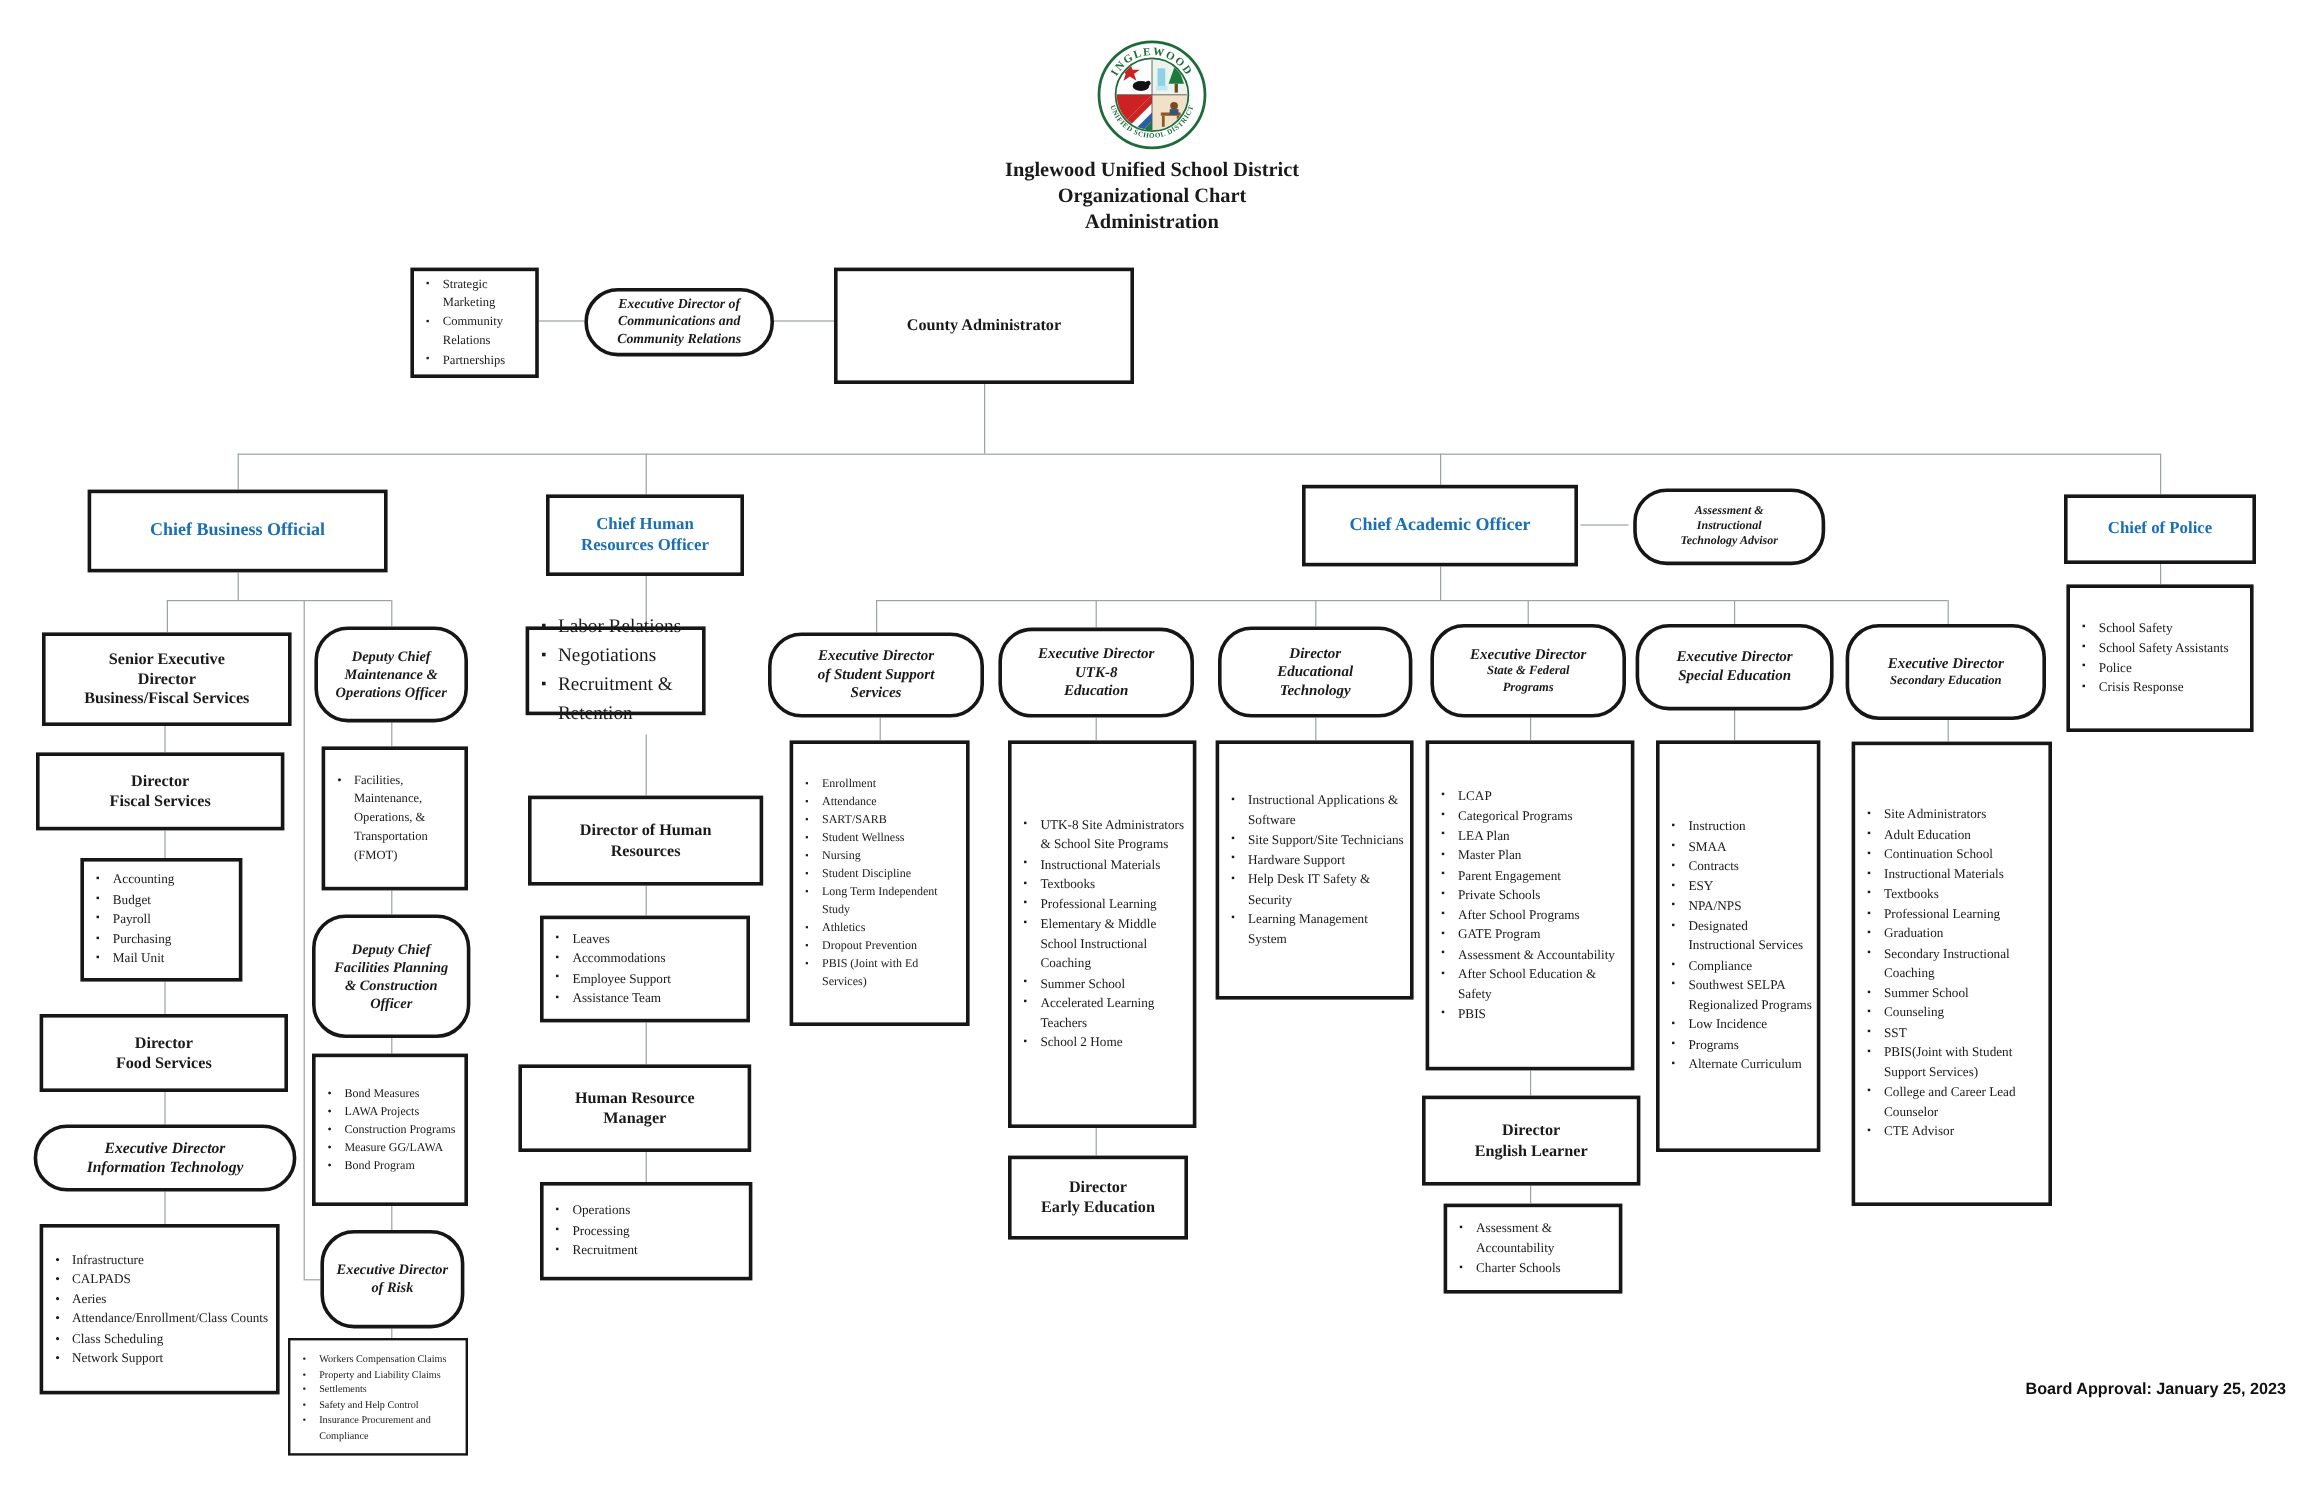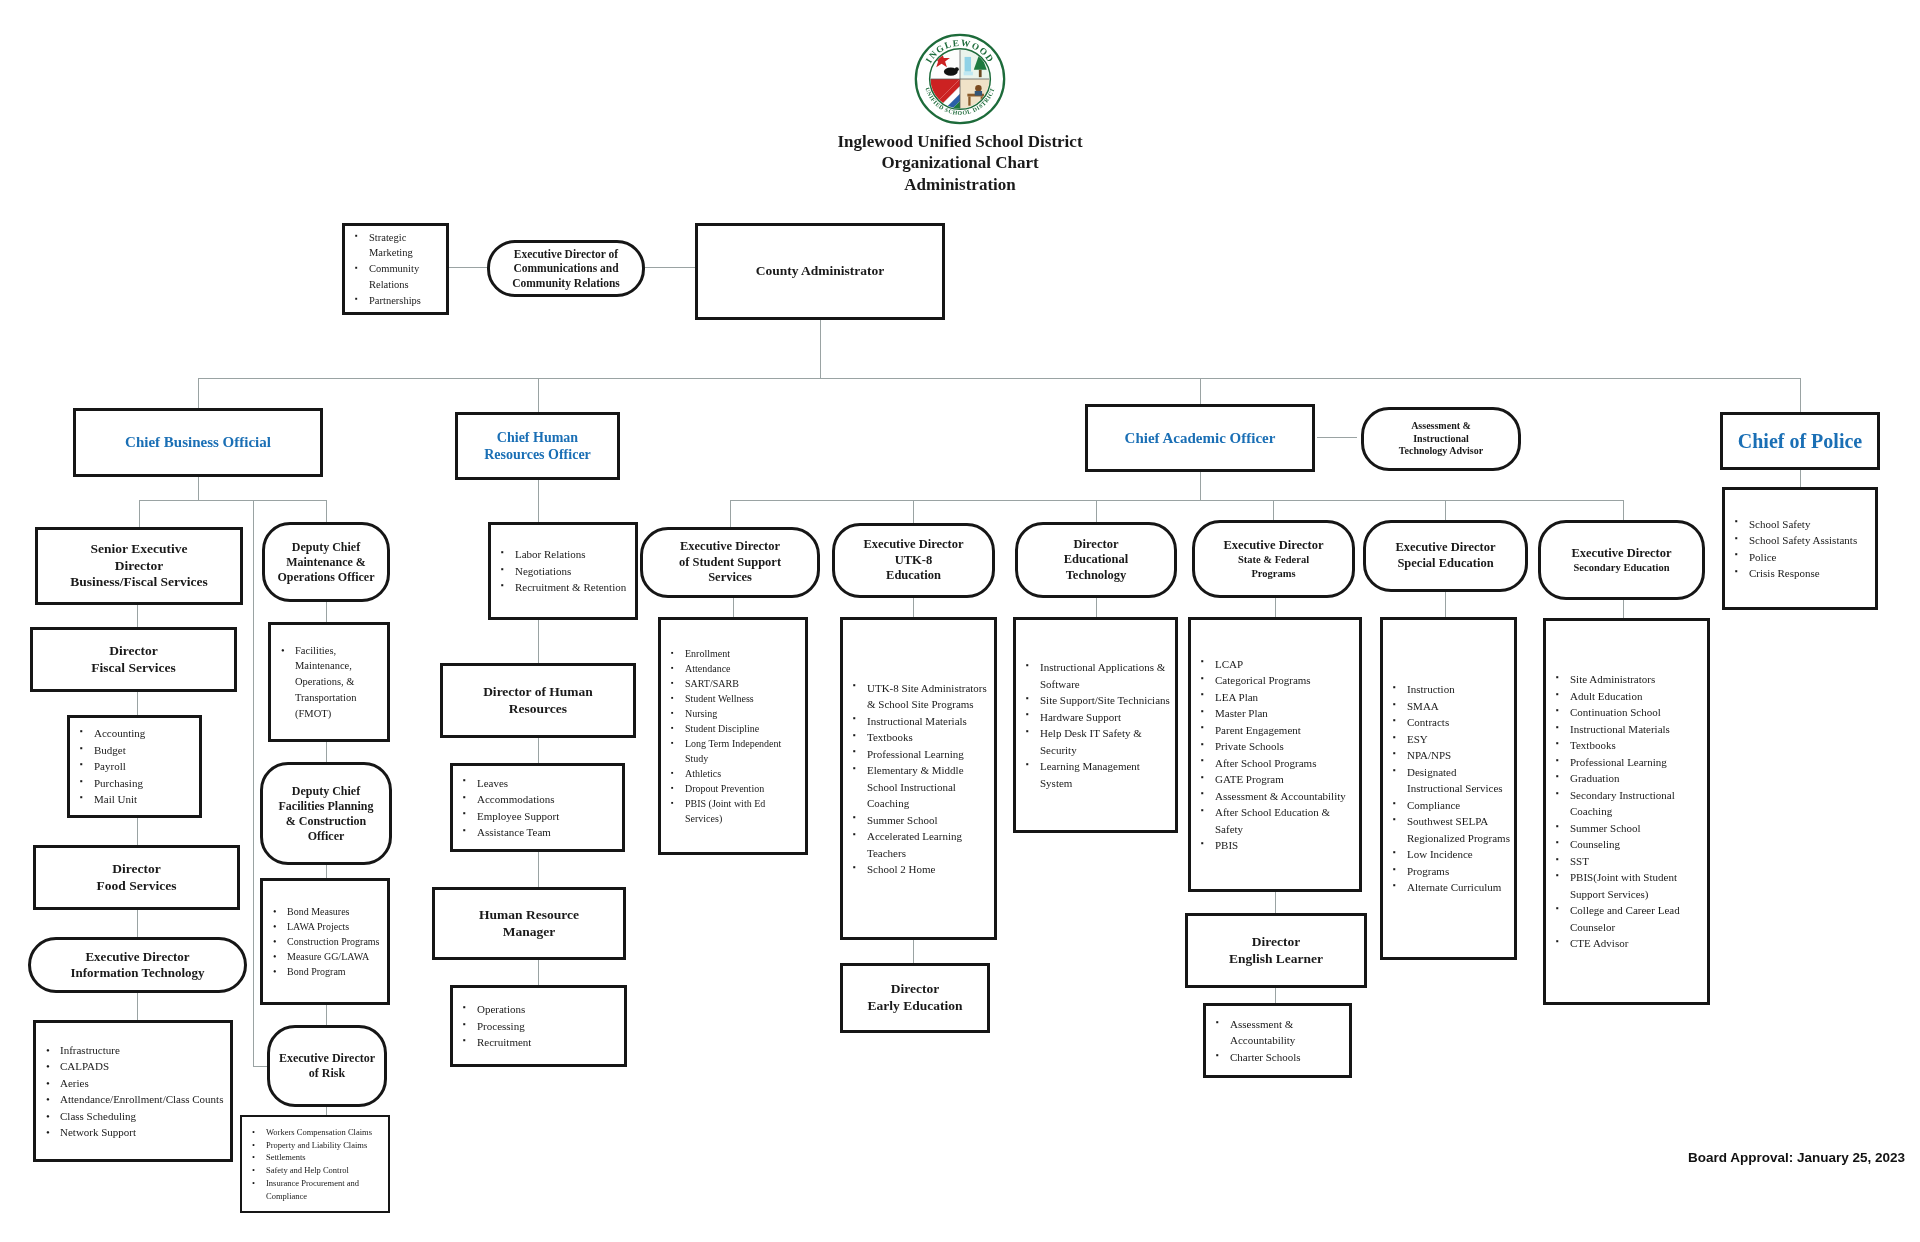--- a/index.html
+++ b/index.html
@@ -3,21 +3,21 @@
 <meta charset="utf-8">
 <style>
   html,body{margin:0;padding:0;background:#fff;}
   #stage{position:relative;width:1920px;height:1242px;background:#fff;overflow:hidden;
          font-family:"Liberation Serif",serif;color:#1a1a1a;}
   .hl{position:absolute;height:1px;background:#9aa3a3;}
   .vl{position:absolute;width:1px;background:#9aa3a3;}
   .box{position:absolute;background:#fff;border:3px solid #161616;box-sizing:border-box;
        display:flex;align-items:center;justify-content:center;text-align:center;}
   .bold{font-weight:bold;}
-  .italic{border-radius:28px;}
+  .italic{font-style:italic;border-radius:28px;}
   .lines{list-style:none;margin:0;padding:0;line-height:1.25;text-align:center;}
   .lines li{display:block;}
   .listbox{position:absolute;background:#fff;border:3px solid #161616;box-sizing:border-box;
            display:flex;align-items:center;}
   .listbox ul{list-style:none;margin:0;padding:2px 4px 2px 9px;line-height:1.5;}
   .listbox li{position:relative;padding-left:15px;text-align:left;}
   .listbox li::before{content:"\25AA";position:absolute;left:1px;top:0.1em;font-size:0.75em;}
   .listbox.round li::before{content:"\2022";font-size:1em;top:0;}
   .thin{border-width:2px;}
   #title{position:absolute;left:660px;top:131px;width:600px;text-align:center;
@@ -169,21 +169,21 @@
         <li>Chief Academic Officer</li>
       </ul>
   </div>
   <div class="box bold italic" style="left:1361px;top:407px;width:160px;height:64px;font-size:10px">
     <ul class="lines">
         <li>Assessment &amp;</li>
         <li>Instructional</li>
         <li>Technology Advisor</li>
       </ul>
   </div>
-  <div class="box bold" style="left: 1720px; top: 412px; width: 160px; height: 58px; font-size: 20px; color: rgb(26, 111, 181);">
+  <div class="box bold" style="left: 1720px; top: 412px; width: 160px; height: 58px; font-size: 14px; color: rgb(26, 111, 181);">
     <ul class="lines">
         <li>Chief of Police</li>
       </ul>
   </div>
 
   <div class="box bold" style="left:35px;top:527px;width:208px;height:78px;font-size:13.5px">
     <ul class="lines">
         <li>Senior Executive</li>
         <li>Director</li>
         <li>Business/Fiscal Services</li>
@@ -265,21 +265,21 @@
   <div class="listbox round thin" style="left:240px;top:1115px;width:150px;height:98px;font-size:8.5px">
     <ul>
         <li>Workers Compensation Claims</li>
         <li>Property and Liability Claims</li>
         <li>Settlements</li>
         <li>Safety and Help Control</li>
         <li>Insurance Procurement and Compliance</li>
       </ul>
   </div>
 
-  <div class="listbox" style="left:488px;top:522px;width:150px;height:98px;font-size:11px">
+  <div class="listbox" style="left:438px;top:522px;width:150px;height:74px;font-size:16px">
     <ul>
         <li>Labor Relations</li>
         <li>Negotiations</li>
         <li>Recruitment &amp; Retention</li>
       </ul>
   </div>
   <div class="box bold" style="left:440px;top:663px;width:196px;height:75px;font-size:13.5px">
     <ul class="lines">
         <li>Director of Human</li>
         <li>Resources</li>

